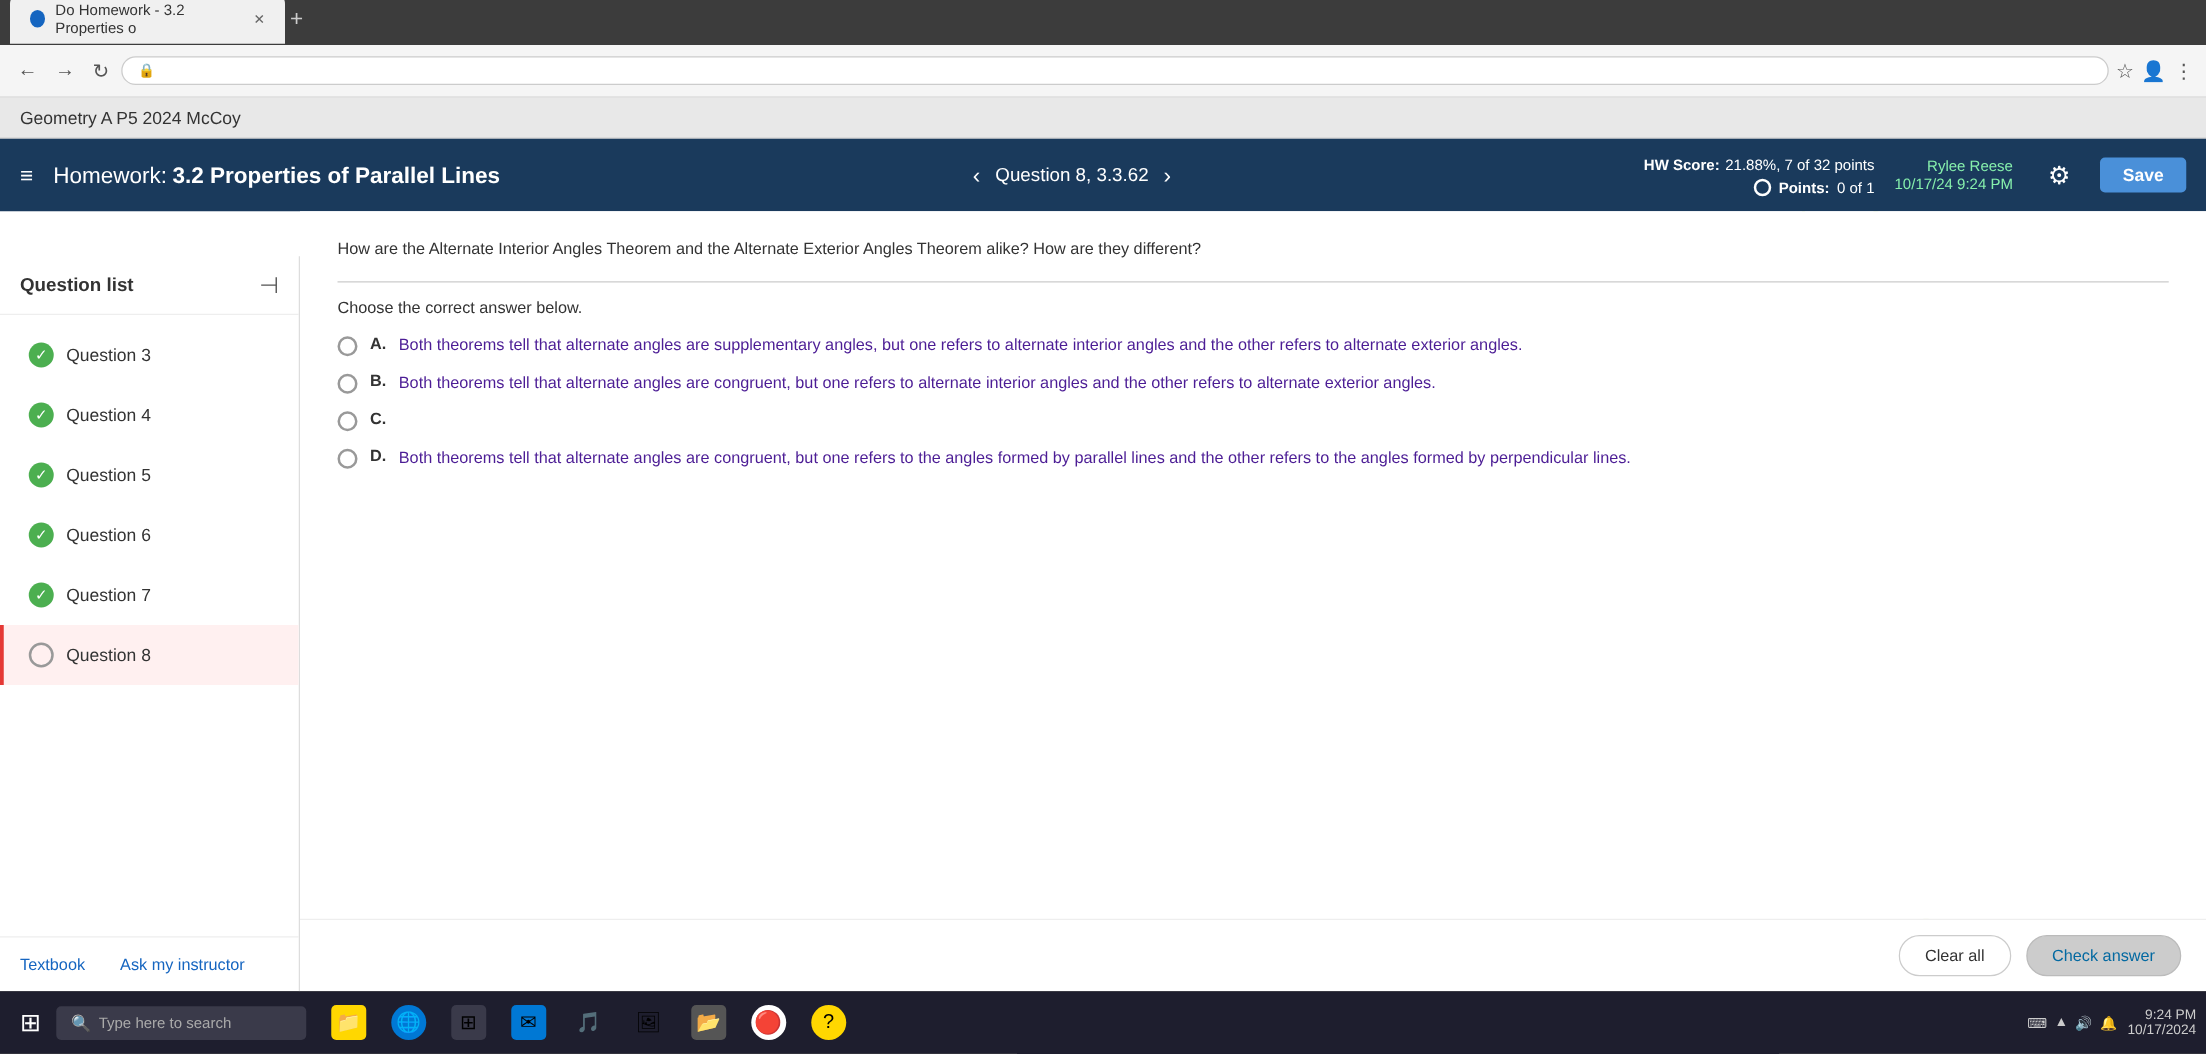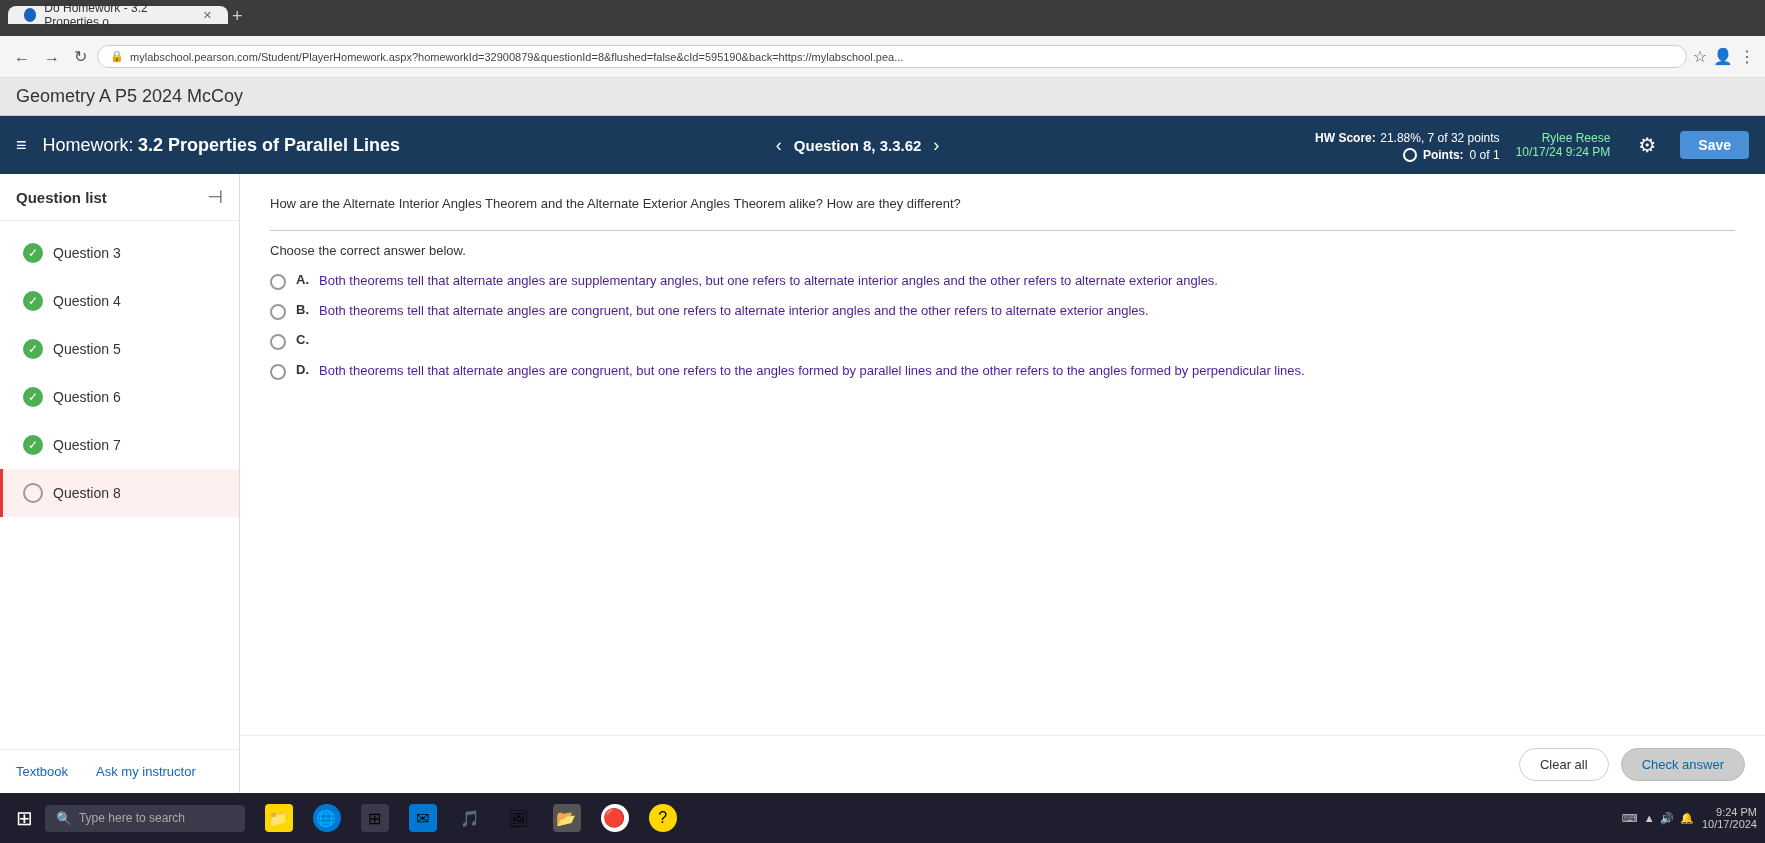--- a/index.html
+++ b/index.html
@@ -1,57 +1,57 @@
 <!DOCTYPE html>
 <html><head>
   <meta charset="utf-8">
   <style>
     * { box-sizing: border-box; margin: 0; padding: 0; }
     body { background: #1a1a1a; font-family: Arial, sans-serif; width: 1765px; height: 843px; overflow: hidden; }
 
     
     .browser-chrome { background: #2d2d2d; width: 100%; }
-    .tab-bar { display: flex; background: #3c3c3c; padding: 6px 8px 12px 8px; height: 36px; }
+    .tab-bar { display: flex; align-items: center; background: #3c3c3c; padding: 6px 8px 12px 8px; height: 36px; }
     .tab { background: #f0f0f0; border-radius: 8px 8px 0 0; padding: 6px 16px; font-size: 12px; color: #333; display: flex; align-items: center; gap: 8px; max-width: 220px; }
     .tab-favicon { width: 14px; height: 14px; background: #1565C0; border-radius: 50%; display: inline-block; }
     .tab-close { font-size: 11px; color: #666; cursor: pointer; }
     .tab-add { background: none; border: none; color: #ccc; font-size: 18px; cursor: pointer; margin-left: 4px; }
     .nav-bar { background: #f5f5f5; display: flex; align-items: center; padding: 6px 10px; gap: 6px; height: 42px; border-bottom: 1px solid #ddd; }
     .nav-btn { background: none; border: none; font-size: 16px; color: #555; cursor: pointer; padding: 4px; }
     .nav-btn:disabled { color: #bbb; }
     .address-bar { flex: 1; background: white; border: 1px solid #ccc; border-radius: 20px; padding: 4px 12px; font-size: 12px; color: #333; display: flex; align-items: center; gap: 6px; }
     .address-icon { font-size: 11px; color: #1565C0; }
     .address-text { font-size: 11px; color: #444; flex: 1; overflow: hidden; text-overflow: ellipsis; white-space: nowrap; }
     .nav-actions { display: flex; gap: 6px; }
     .nav-action-btn { background: none; border: none; font-size: 16px; color: #555; cursor: pointer; }
 
     
     .app-container { background: white; width: 100%; height: calc(843px - 78px - 50px); display: flex; flex-direction: column; }
 
     
-    .course-header { background: #e8e8e8; padding: 8px 16px; font-size: 18px; color: #333; border-bottom: 1px solid #ccc; }
+    .course-header { background: #e8e8e8; padding: 8px 16px; font-size: 14px; color: #333; border-bottom: 1px solid #ccc; }
 
     
     .homework-header { background: #1a3a5c; display: flex; align-items: center; padding: 12px 16px; gap: 16px; }
     .menu-icon { color: white; font-size: 18px; cursor: pointer; }
     .nav-question-area { flex: 1; display: flex; justify-content: center; align-items: center; gap: 12px; }
     .q-nav-btn { background: none; border: none; color: white; font-size: 18px; cursor: pointer; }
-    .question-label { color: white; font-size: 15px; font-weight: bold; }
+    .question-label { color: white; font-size: 15px; font-weight: normal; }
     .hw-score-area { display: flex; flex-direction: column; align-items: flex-end; gap: 2px; }
     .hw-score-points { color: white; font-size: 13px; display: flex; align-items: center; gap: 6px; }
     .circle-icon { width: 14px; height: 14px; border: 2px solid white; border-radius: 50%; display: inline-block; }
     .user-info { color: #86efac; font-size: 12px; text-align: right; }
     .settings-btn { background: none; border: none; color: white; font-size: 20px; cursor: pointer; margin-left: 12px; }
     .save-btn { background: #4a90d9; color: white; border: none; border-radius: 4px; padding: 6px 18px; font-size: 14px; font-weight: bold; cursor: pointer; margin-left: 8px; }
 
     
     .main-area { display: flex; flex: 1; overflow: hidden; }
 
     
-    .sidebar { width: 240px; background: white; border-right: 1px solid #ddd; display: flex; flex-direction: column; }
+    .sidebar { width: 240px; background: white; border-right: 1px solid #ddd; display: flex; flex-direction: column; margin-top: 36px; }
     .sidebar-header { display: flex; align-items: center; justify-content: space-between; padding: 12px 16px; border-bottom: 1px solid #eee; }
     .sidebar-title { font-size: 15px; font-weight: bold; color: #333; }
     .collapse-icon { font-size: 18px; color: #555; cursor: pointer; }
     .question-list { flex: 1; overflow-y: auto; padding: 8px 0; }
     .q-item { display: flex; align-items: center; gap: 10px; padding: 14px 20px; cursor: pointer; }
     .q-item.active { background: #fff0f0; border-left: 3px solid #e53935; }
     .q-item:not(.active) { border-left: 3px solid transparent; }
     .check-icon { width: 20px; height: 20px; background: #4caf50; border-radius: 50%; display: flex; align-items: center; justify-content: center; color: white; font-size: 12px; flex-shrink: 0; }
     .circle-empty { width: 20px; height: 20px; border: 2px solid #999; border-radius: 50%; flex-shrink: 0; }
     .q-label { font-size: 14px; color: #333; }
@@ -103,21 +103,20 @@
       <span class="tab-close">✕</span>
     </div>
     <button class="tab-add">+</button>
   </div>
   <div class="nav-bar">
     <button class="nav-btn">←</button>
     <button class="nav-btn">→</button>
     <button class="nav-btn">↻</button>
     <div class="address-bar">
       <span class="address-icon">🔒</span>
-      <span class="address-text">mylabschool.pearson.com/Student/PlayerHomework.aspx?homeworkId=32900879&amp;questionId=8&amp;flushed=false&amp;cId=595190&amp;back=https://mylabschool.pea...</span>
     </div>
     <div class="nav-actions">
       <button class="nav-action-btn">☆</button>
       <button class="nav-action-btn">👤</button>
       <button class="nav-action-btn">⋮</button>
     </div>
   </div>
 </div>
 
 <div class="app-container">

